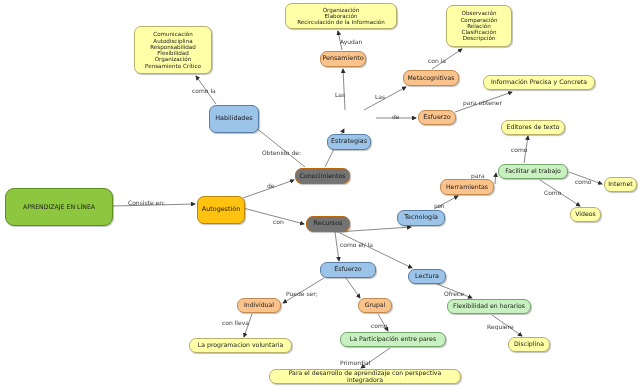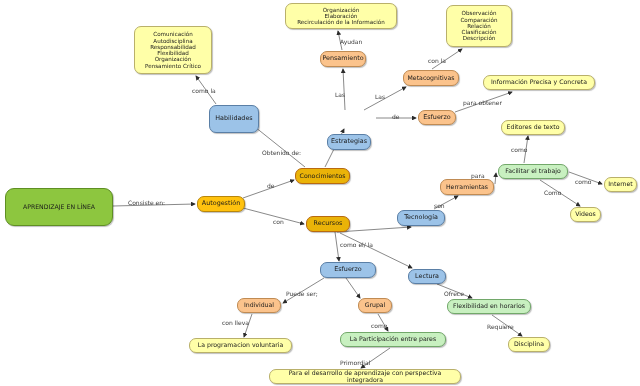--- a/index.html
+++ b/index.html
@@ -21,21 +21,21 @@
     color:#1a1a1a;
     line-height:1.12;
     white-space:pre-line;
     padding:1px 3px;
     box-shadow:1px 1px 1px rgba(0,0,0,0.25);
   }
   .n-yellow{background:#ffffa8;border-color:#b9b06a;}
   .n-blue{background:#9cc3e8;border-color:#5a7fa6;}
   .n-orange{background:#fbc38c;border-color:#c08b53;}
   .n-amber{background:#ffc20e;border-color:#b8860b;}
-  .n-dorange{background:#eab308;border-color:#b86a10;}
+  .n-dorange{background:#737373;border-color:#b86a10;}
   .n-green{background:#c8f0c0;border-color:#72a86a;}
   .n-lime{background:#8dc63f;border-color:#5f8f23;border-radius:9px;}
   .edge-label{
     position:absolute;
     color:#3b3b3b;
     background:transparent;
     white-space:nowrap;
     line-height:1;
   }
 </style>
@@ -74,21 +74,21 @@
         <line x1="492" y1="315" x2="522" y2="336" stroke="#6b6b6b" stroke-width="0.8" marker-end="url(#arrow)"></line>
         <line x1="324" y1="278" x2="283" y2="303" stroke="#6b6b6b" stroke-width="0.8" marker-end="url(#arrow)"></line>
         <line x1="346" y1="278" x2="360" y2="298" stroke="#6b6b6b" stroke-width="0.8" marker-end="url(#arrow)"></line>
         <line x1="252" y1="314" x2="244" y2="337" stroke="#6b6b6b" stroke-width="0.8" marker-end="url(#arrow)"></line>
         <line x1="378" y1="314" x2="388" y2="331" stroke="#6b6b6b" stroke-width="0.8" marker-end="url(#arrow)"></line>
         <line x1="390" y1="348" x2="361" y2="368" stroke="#6b6b6b" stroke-width="0.8" marker-end="url(#arrow)"></line>
       </g>
   </svg>
   <div id="node-layer">
       <div class="node n-lime" style="left: 5px; top: 188px; width: 108px; height: 38px; font-size: 6.2px;">APRENDIZAJE EN LÍNEA</div>
-      <div class="node n-amber" style="left: 197px; top: 196px; width: 48px; height: 16px; font-size: 6.4px;">Autogestión</div>
+      <div class="node n-amber" style="left: 197px; top: 196px; width: 48px; height: 28px; font-size: 6.4px;">Autogestión</div>
       <div class="node n-blue" style="left: 209px; top: 105px; width: 50px; height: 28px; font-size: 6.4px;">Habilidades</div>
       <div class="node n-yellow" style="left: 134px; top: 26px; width: 78px; height: 48px; font-size: 5.6px;">Comunicación
 Autodisciplina
 Responsabilidad
 Flexibilidad
 Organización
 Pensamiento Crítico</div>
       <div class="node n-dorange" style="left: 295px; top: 168px; width: 55px; height: 16px; font-size: 6.2px;">Conocimientos</div>
       <div class="node n-blue" style="left: 327px; top: 111px; width: 44px; height: 16px; font-size: 6.4px; margin-top: 23px;">Estrategias</div>
       <div class="node n-orange" style="left: 320px; top: 51px; width: 46px; height: 16px; font-size: 6.4px;">Pensamiento</div>

